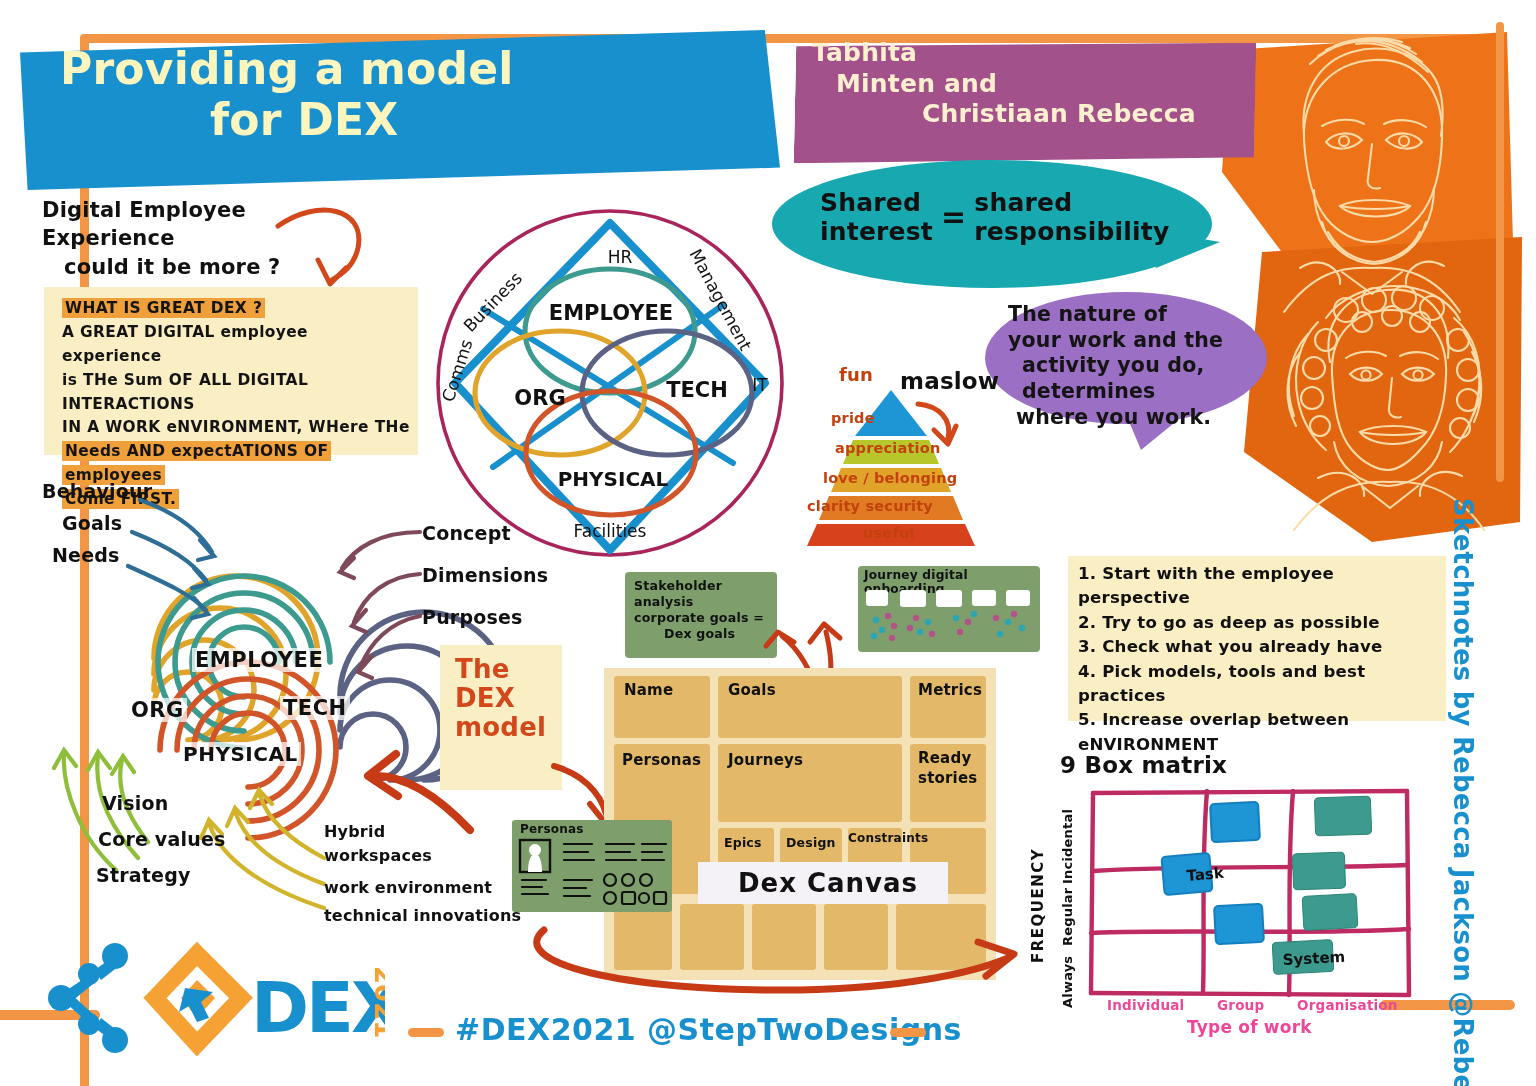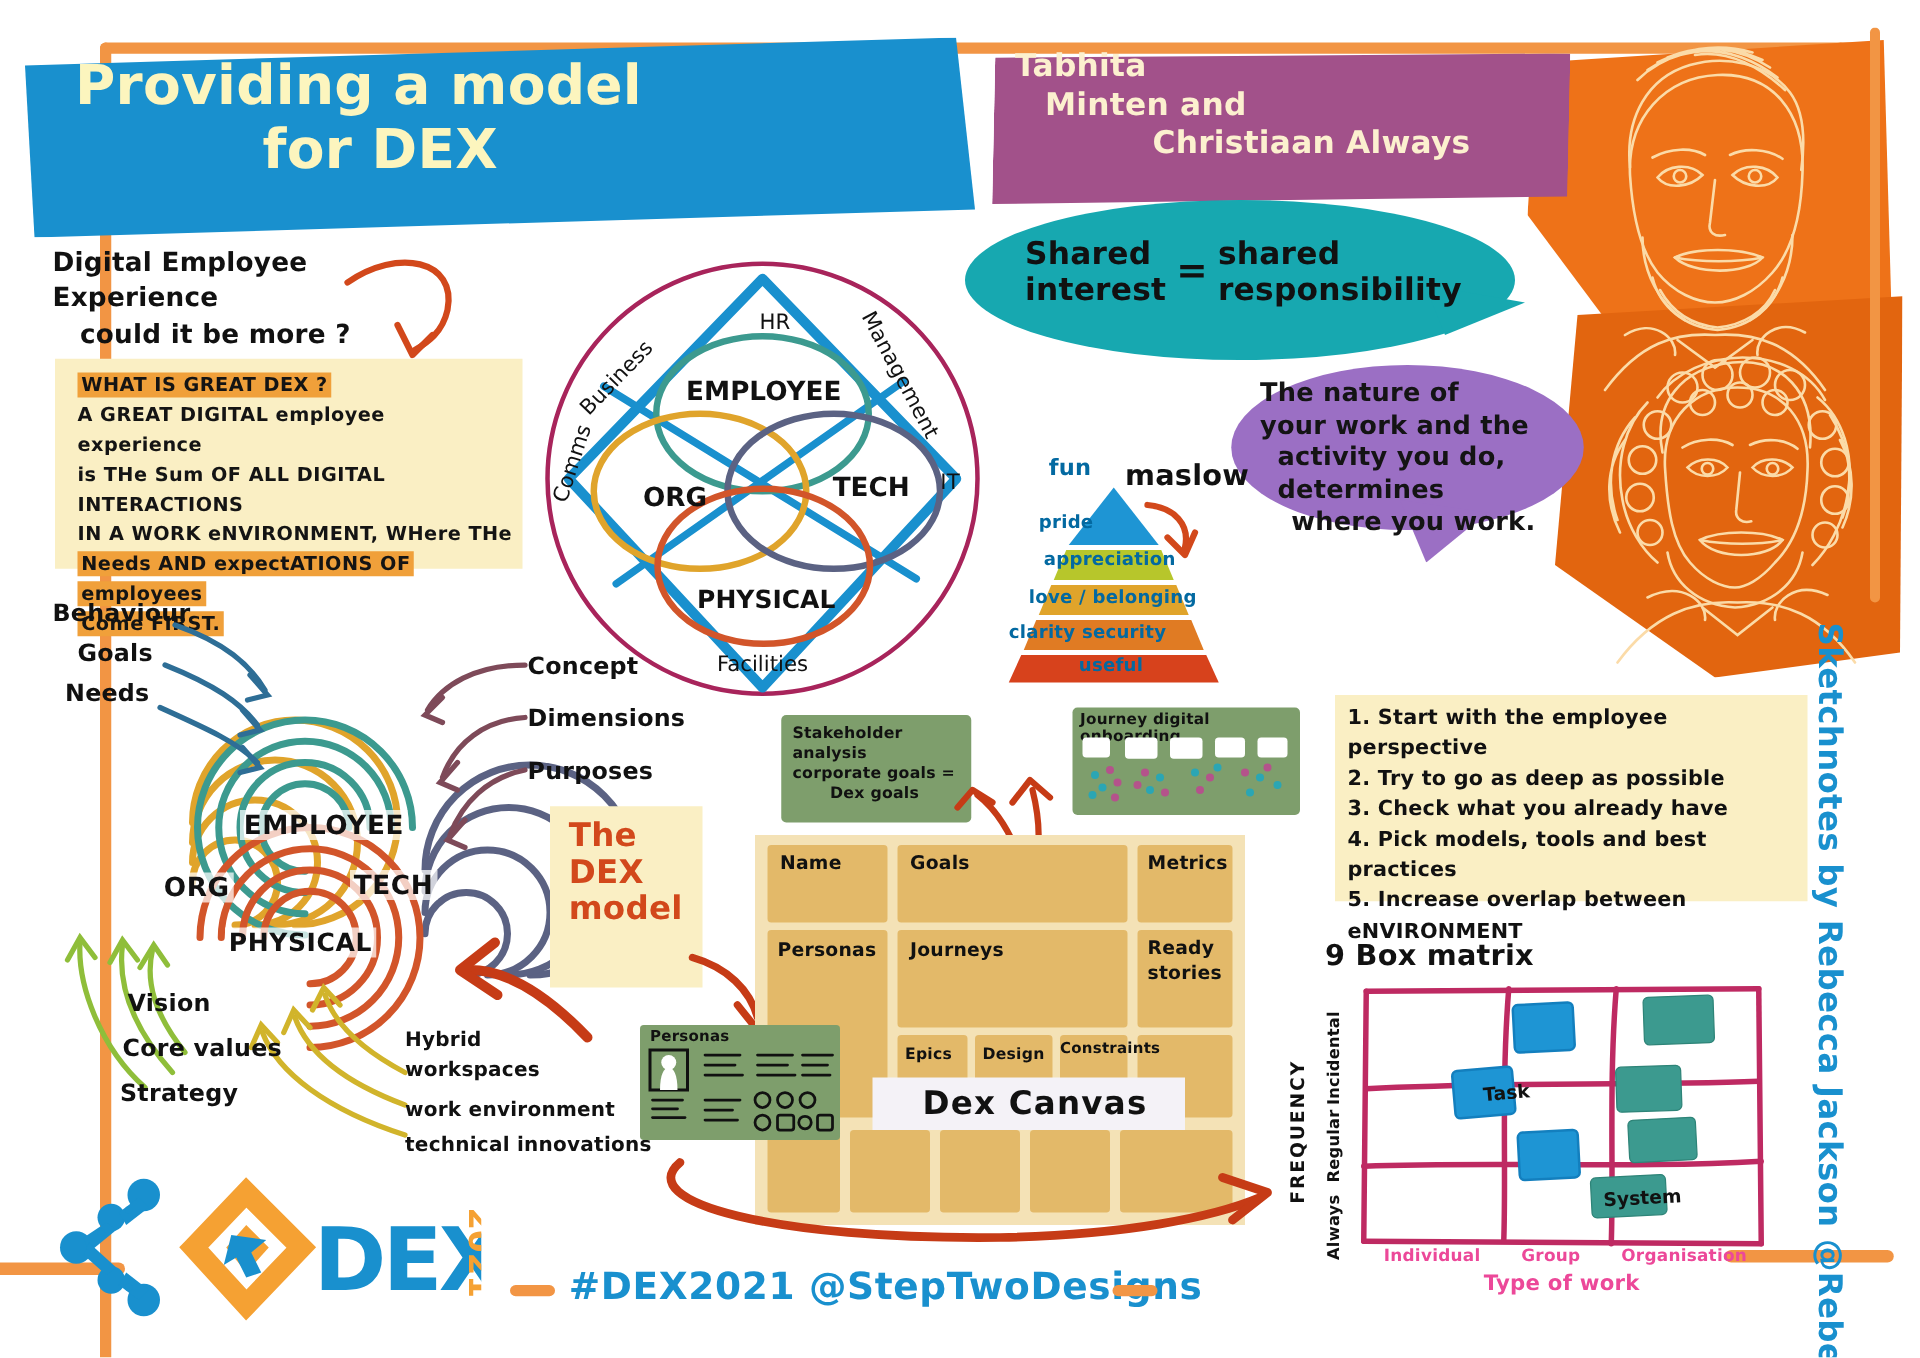--- a/index.html
+++ b/index.html
@@ -45,21 +45,21 @@
   
   #greatdex-box{left:44px;top:287px;width:374px;height:168px;background:#FAEFC4;}
   #greatdex-inner{left:62px;top:297px;width:350px;font-size:15.4px;line-height:1.55;color:#141414;
      font-weight:700;letter-spacing:.4px;}
   .hl{background:#F0A03A;padding:1px 3px;box-decoration-break:clone;-webkit-box-decoration-break:clone;}
   
   #central-diagram{left:415px;top:205px;width:390px;height:355px;}
   
   #maslow{left:795px;top:370px;width:240px;height:175px;}
   #maslow-label{left:900px;top:368px;font-size:23px;color:#111;}
-  .mlab{position:absolute;font-size:14.5px;color:#0369a1;font-weight:700;white-space:nowrap;}
+  .mlab{position:absolute;font-size:14.5px;color:#c2410c;font-weight:700;white-space:nowrap;}
   
   #spiral-model{left:40px;top:470px;width:500px;height:470px;}
   .sidelbl{position:absolute;font-size:19px;color:#111;white-space:nowrap;}
   .sidelbl-sm{position:absolute;font-size:16px;color:#111;white-space:nowrap;}
   .corelbl{position:absolute;font-size:21px;font-weight:700;color:#111;background:rgba(255,255,255,.72);
      padding:0 3px;letter-spacing:.5px;white-space:nowrap;}
   
   #dexmodel-note{left:440px;top:645px;width:122px;height:145px;background:#FAEFC4;}
   #dexmodel-text{left:455px;top:655px;width:110px;color:#D2481B;font-size:26px;line-height:1.12;font-weight:700;}
   
@@ -180,21 +180,21 @@
   <div class="abs" id="title-banner"></div>
   <div class="abs hand" id="title-text">
     <span id="title-l1">Providing a model</span>
     <span id="title-l2">for DEX</span>
   </div>
 
   <div class="abs" id="speaker-banner"></div>
   <div class="abs hand" id="speaker-text">
     <span>Tabhita</span><br>
     <span id="sp2">Minten and</span>
-    <span id="sp3">Christiaan Always</span>
+    <span id="sp3">Christiaan Rebecca</span>
   </div>
 
   <div class="abs" id="teal-bubble"></div>
   <div class="abs" id="teal-tail"></div>
   <div class="abs hand" id="teal-text">
     <table style="border-collapse:collapse">
         <tbody>
           <tr>
       <td style="vertical-align:middle;padding:0">
         <div>Shared</div>
@@ -209,21 +209,21 @@
         </tbody>
       </table>
   </div>
 
   <div class="abs" id="purple-bubble"></div>
   <div class="abs" id="purple-tail"></div>
   <div class="abs hand" id="purple-text">
     <div>The nature of</div>
     <div>your work and the</div>
     <div style="margin-left:14px">activity you do, determines</div>
-    <div style="margin-left:25px">where you work.</div>
+    <div style="margin-left:8px">where you work.</div>
   </div>
 
   <div class="abs hand" id="dex-question">
     <span>Digital Employee Experience</span>
     <span id="dq2">could it be more ?</span>
   </div>
   <div class="abs" style="left:270px;top:196px">
     <svg width="110" height="100" viewBox="0 0 110 100">
       <path d="M8 30 C48 2 96 12 88 52 C84 70 72 78 62 84" stroke="#D2481B" stroke-width="5" fill="none" stroke-linecap="round"></path>
       <path d="M48 64 L60 88 L76 72" stroke="#D2481B" stroke-width="5" fill="none" stroke-linecap="round" stroke-linejoin="round"></path>

